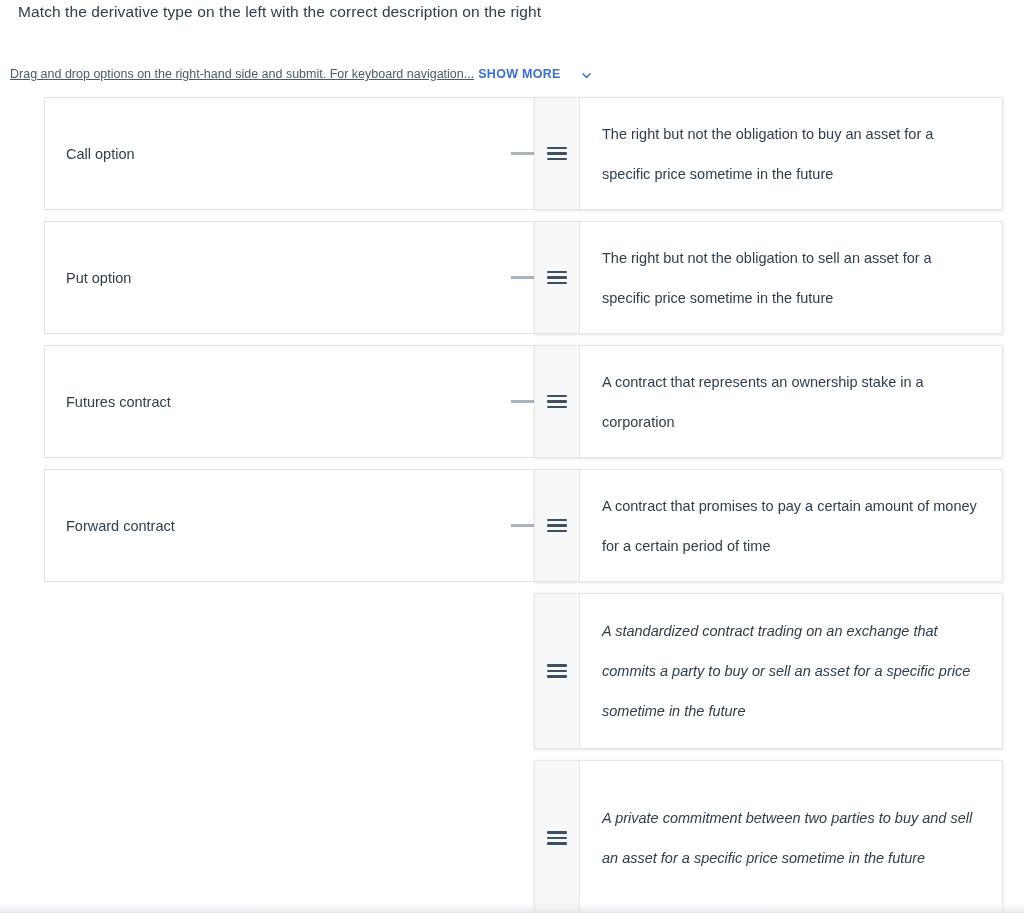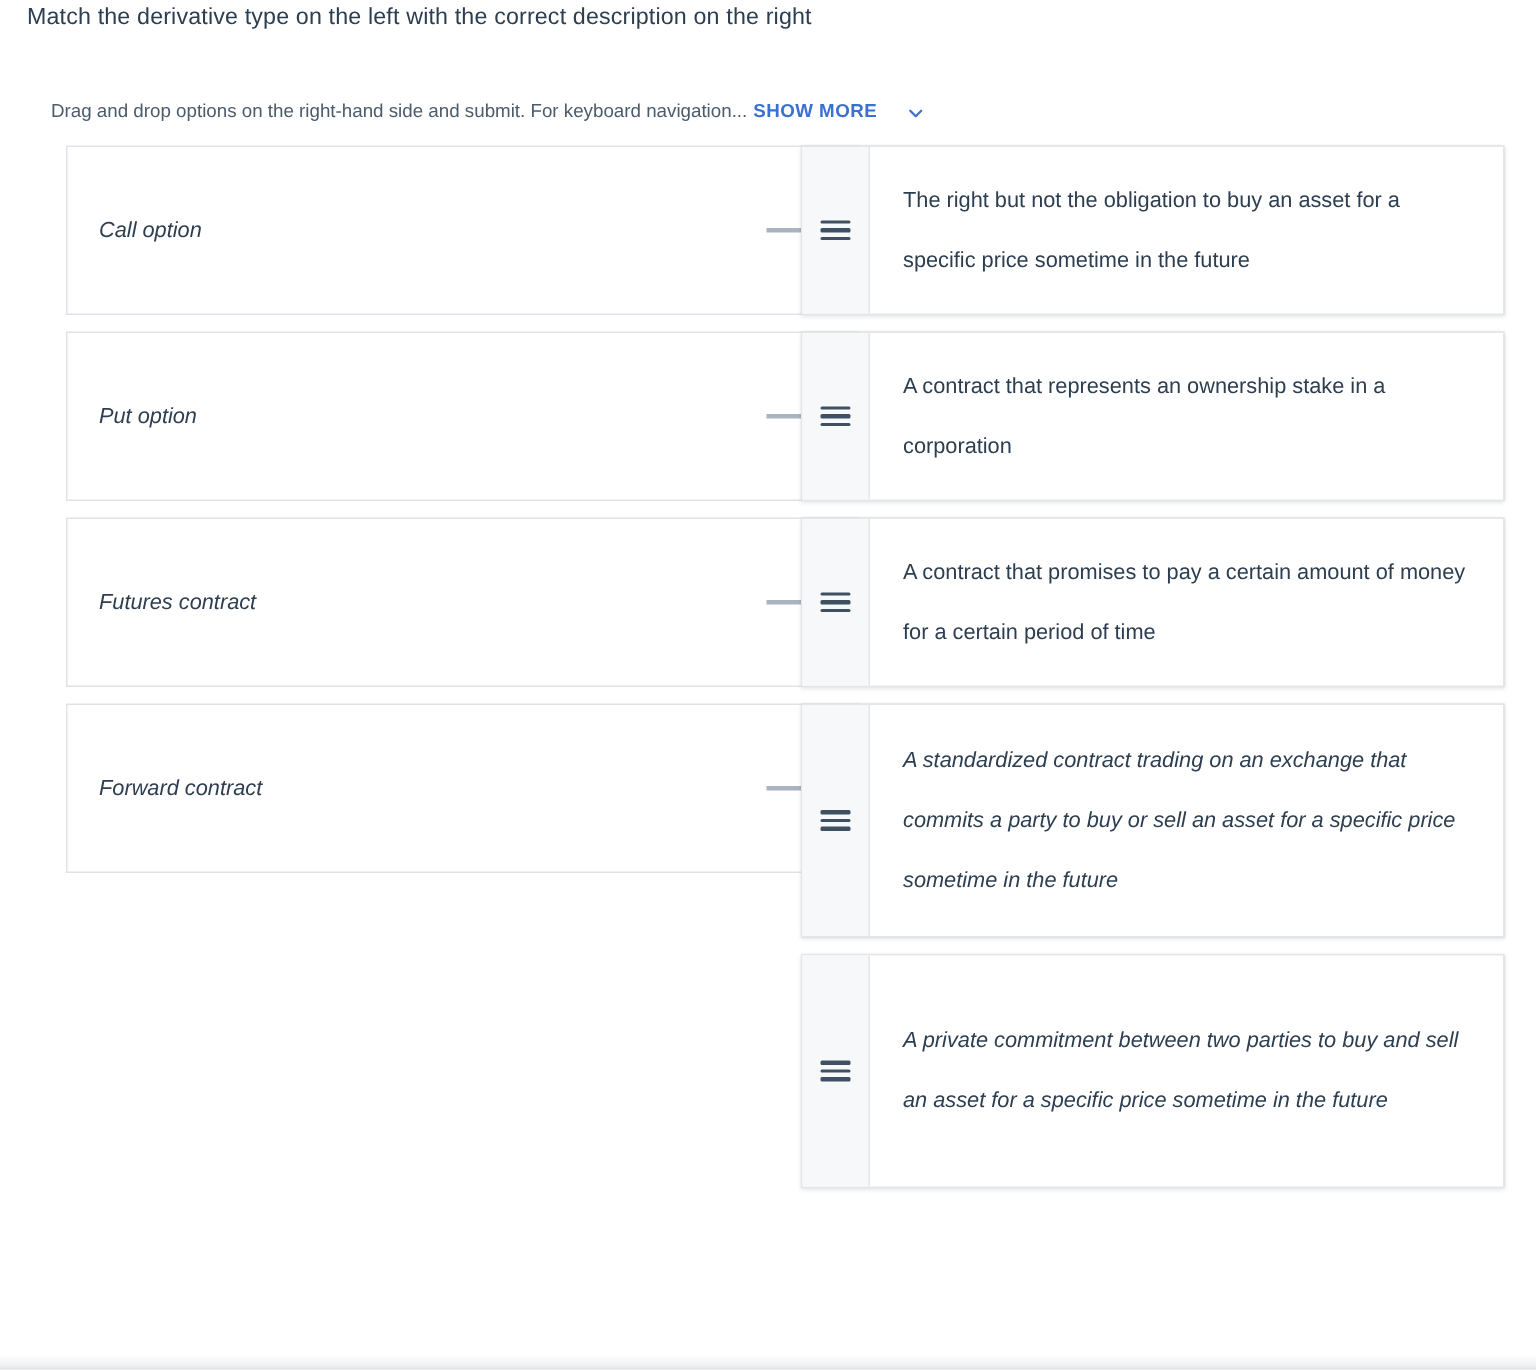--- a/index.html
+++ b/index.html
@@ -31,26 +31,27 @@
     top: 2px;
     font-size: 15.5px;
     line-height: 20px;
     color: #2d3e50;
     letter-spacing: 0.1px;
     white-space: nowrap;
   }
 
   .instructions {
     position: absolute;
-    left: 34px;
+    left: 10px;
     top: 66px;
     font-size: 12.5px;
     line-height: 17px;
     color: #4a5b6b;
     white-space: nowrap;
+    text-decoration: underline;
   }
   .instructions .ellipsis-text {
     color: #4a5b6b;
   }
   .show-more {
     display: inline-flex;
     align-items: center;
     gap: 20px;
     color: #3a70d1;
     font-size: 12.5px;
@@ -89,21 +90,20 @@
     width: 529px;
     background: #ffffff;
     border: 1px solid #dfe3e8;
     display: flex;
     align-items: center;
     padding: 0 21px;
     margin-bottom: 11px;
     color: #2d3e50;
     font-size: 14.5px;
     line-height: 20px;
-    font-style: italic;
   }
   .prompt-box.h2 { height: 113px; }
 
   
   .connector {
     position: absolute;
     width: 23px;
     height: 3px;
     background: #a9b4c0;
     left: 511px;
@@ -225,20 +225,32 @@
               <span></span>
               <span></span>
               <span></span>
             </span>
         </div>
         <div class="answer-text">
           <span class="inner">The right but not the obligation to buy an asset for a specific price sometime in the future</span>
         </div>
       </div>
 
+      <div class="answer-card h2">
+        <div class="drag-handle">
+          <span class="hamburger">
+              <span></span>
+              <span></span>
+              <span></span>
+            </span>
+        </div>
+        <div class="answer-text">
+          <span class="inner">The right but not the obligation to sell an asset for a specific price sometime in the future</span>
+        </div>
+      </div>
 
       <div class="answer-card h2">
         <div class="drag-handle">
           <span class="hamburger">
               <span></span>
               <span></span>
               <span></span>
             </span>
         </div>
         <div class="answer-text">

